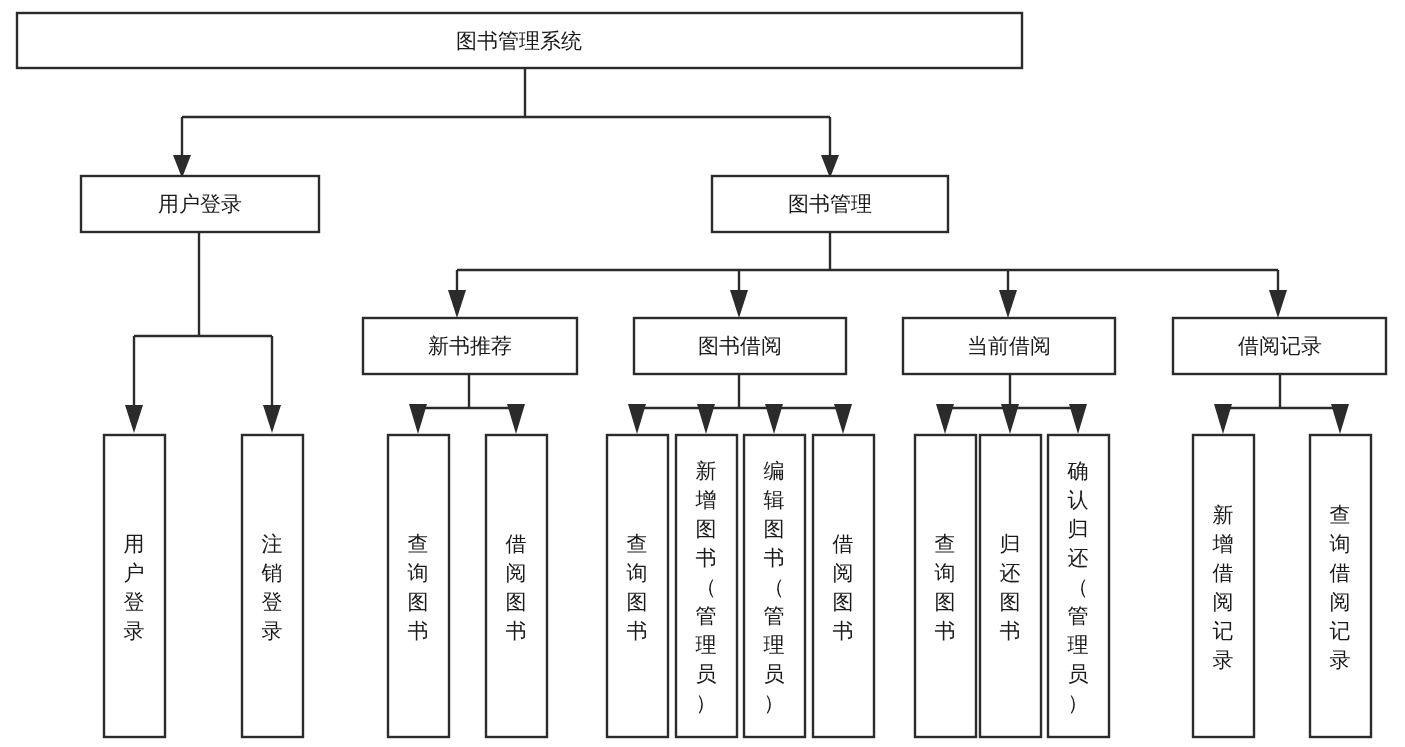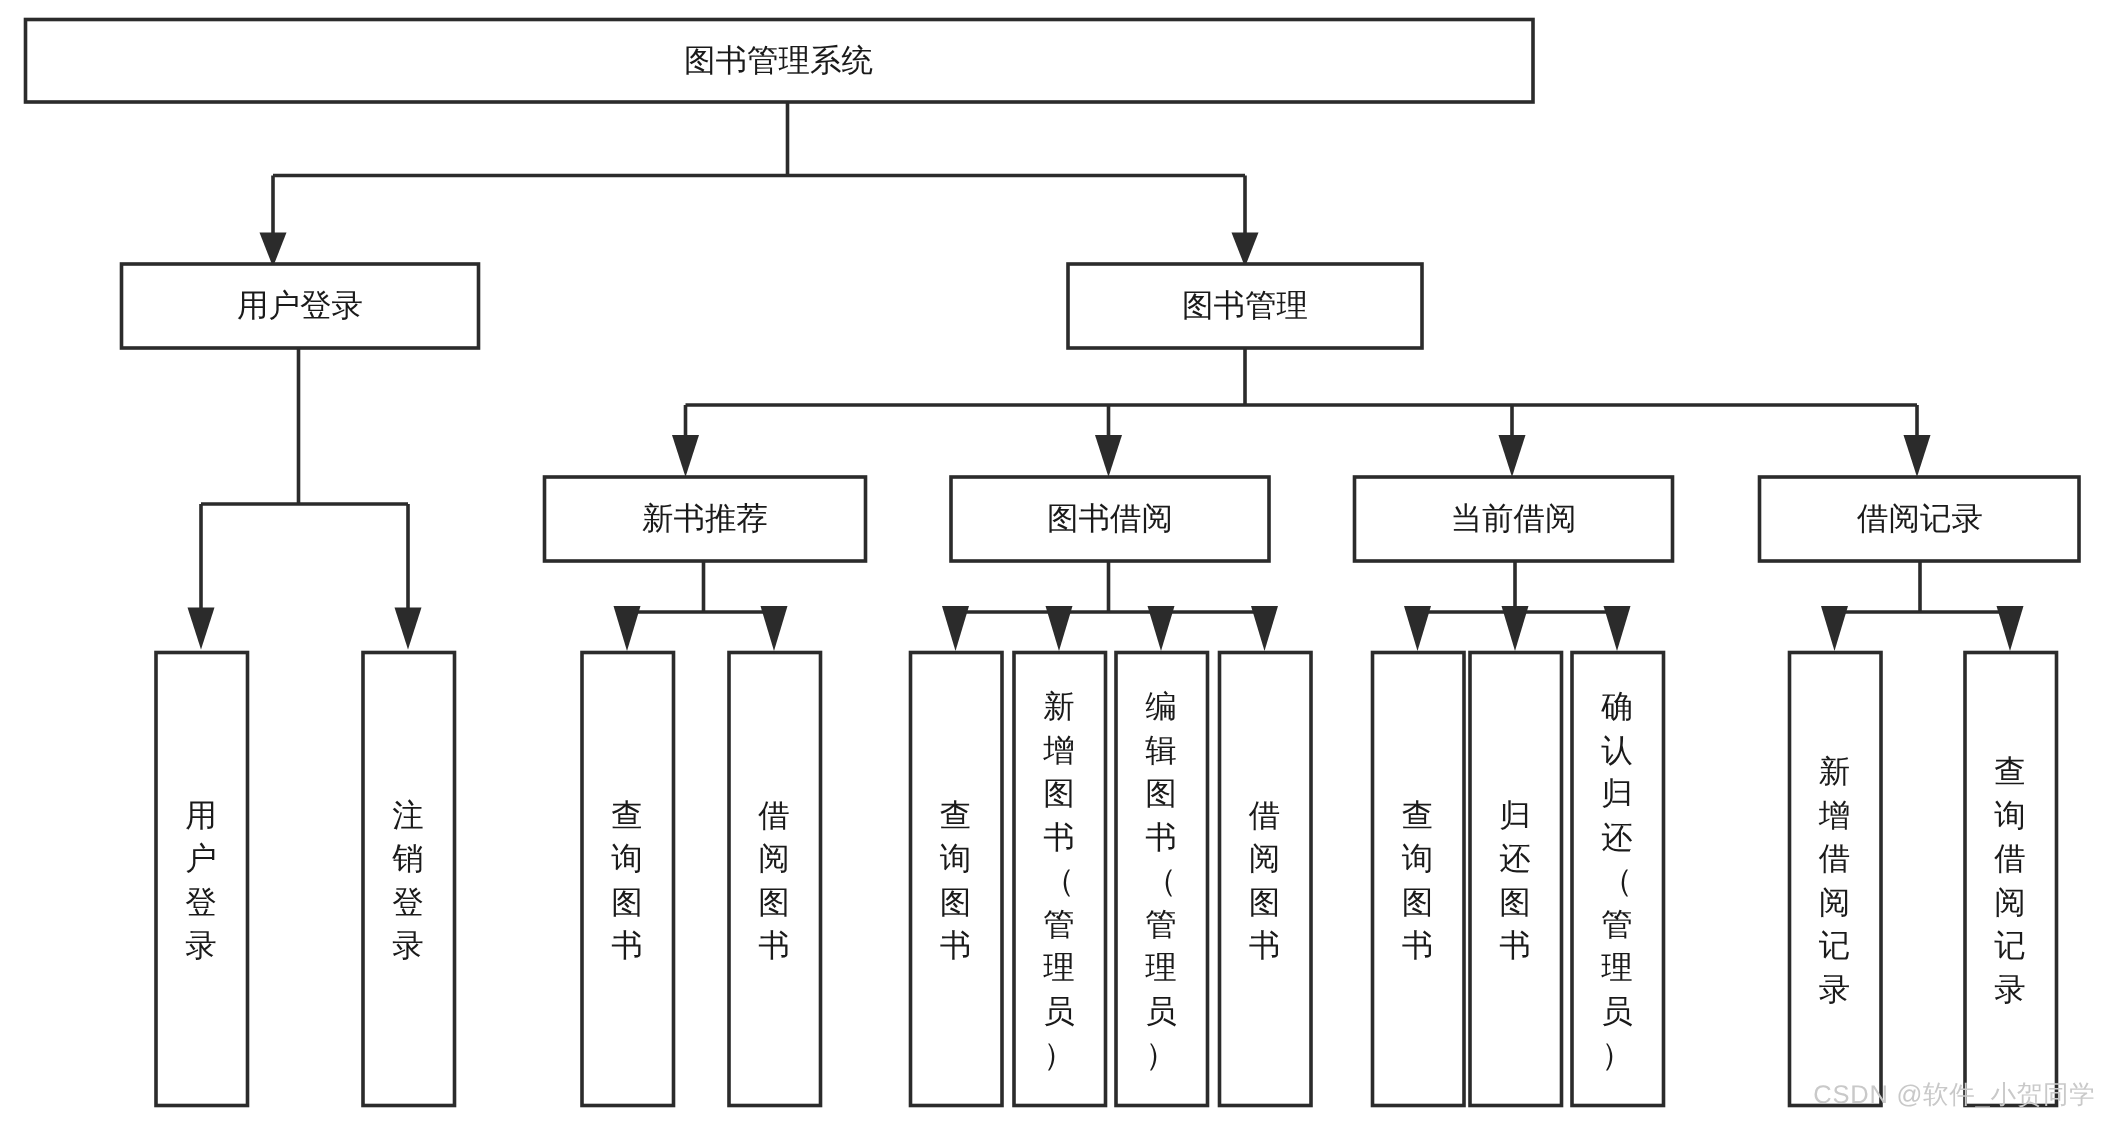--- a/index.html
+++ b/index.html
@@ -240,14 +240,13 @@
       <text class="node-label-v vtext" x="1223" y="0"><tspan x="1223" y="521.62">新</tspan><tspan x="1223" y="550.62">增</tspan><tspan x="1223" y="579.62">借</tspan><tspan x="1223" y="608.62">阅</tspan><tspan x="1223" y="637.62">记</tspan><tspan x="1223" y="666.62">录</tspan></text>
     </g>
 
     <g>
       <rect class="node-box" x="1310" y="435" width="61" height="302"></rect>
       <text class="node-label-v vtext" x="1340" y="0"><tspan x="1340" y="521.62">查</tspan><tspan x="1340" y="550.62">询</tspan><tspan x="1340" y="579.62">借</tspan><tspan x="1340" y="608.62">阅</tspan><tspan x="1340" y="637.62">记</tspan><tspan x="1340" y="666.62">录</tspan></text>
     </g>
 
   </svg>
 
-  <div class="watermark">CSDN @软件_小贺同学</div>
 </div>
 
 </body></html>

